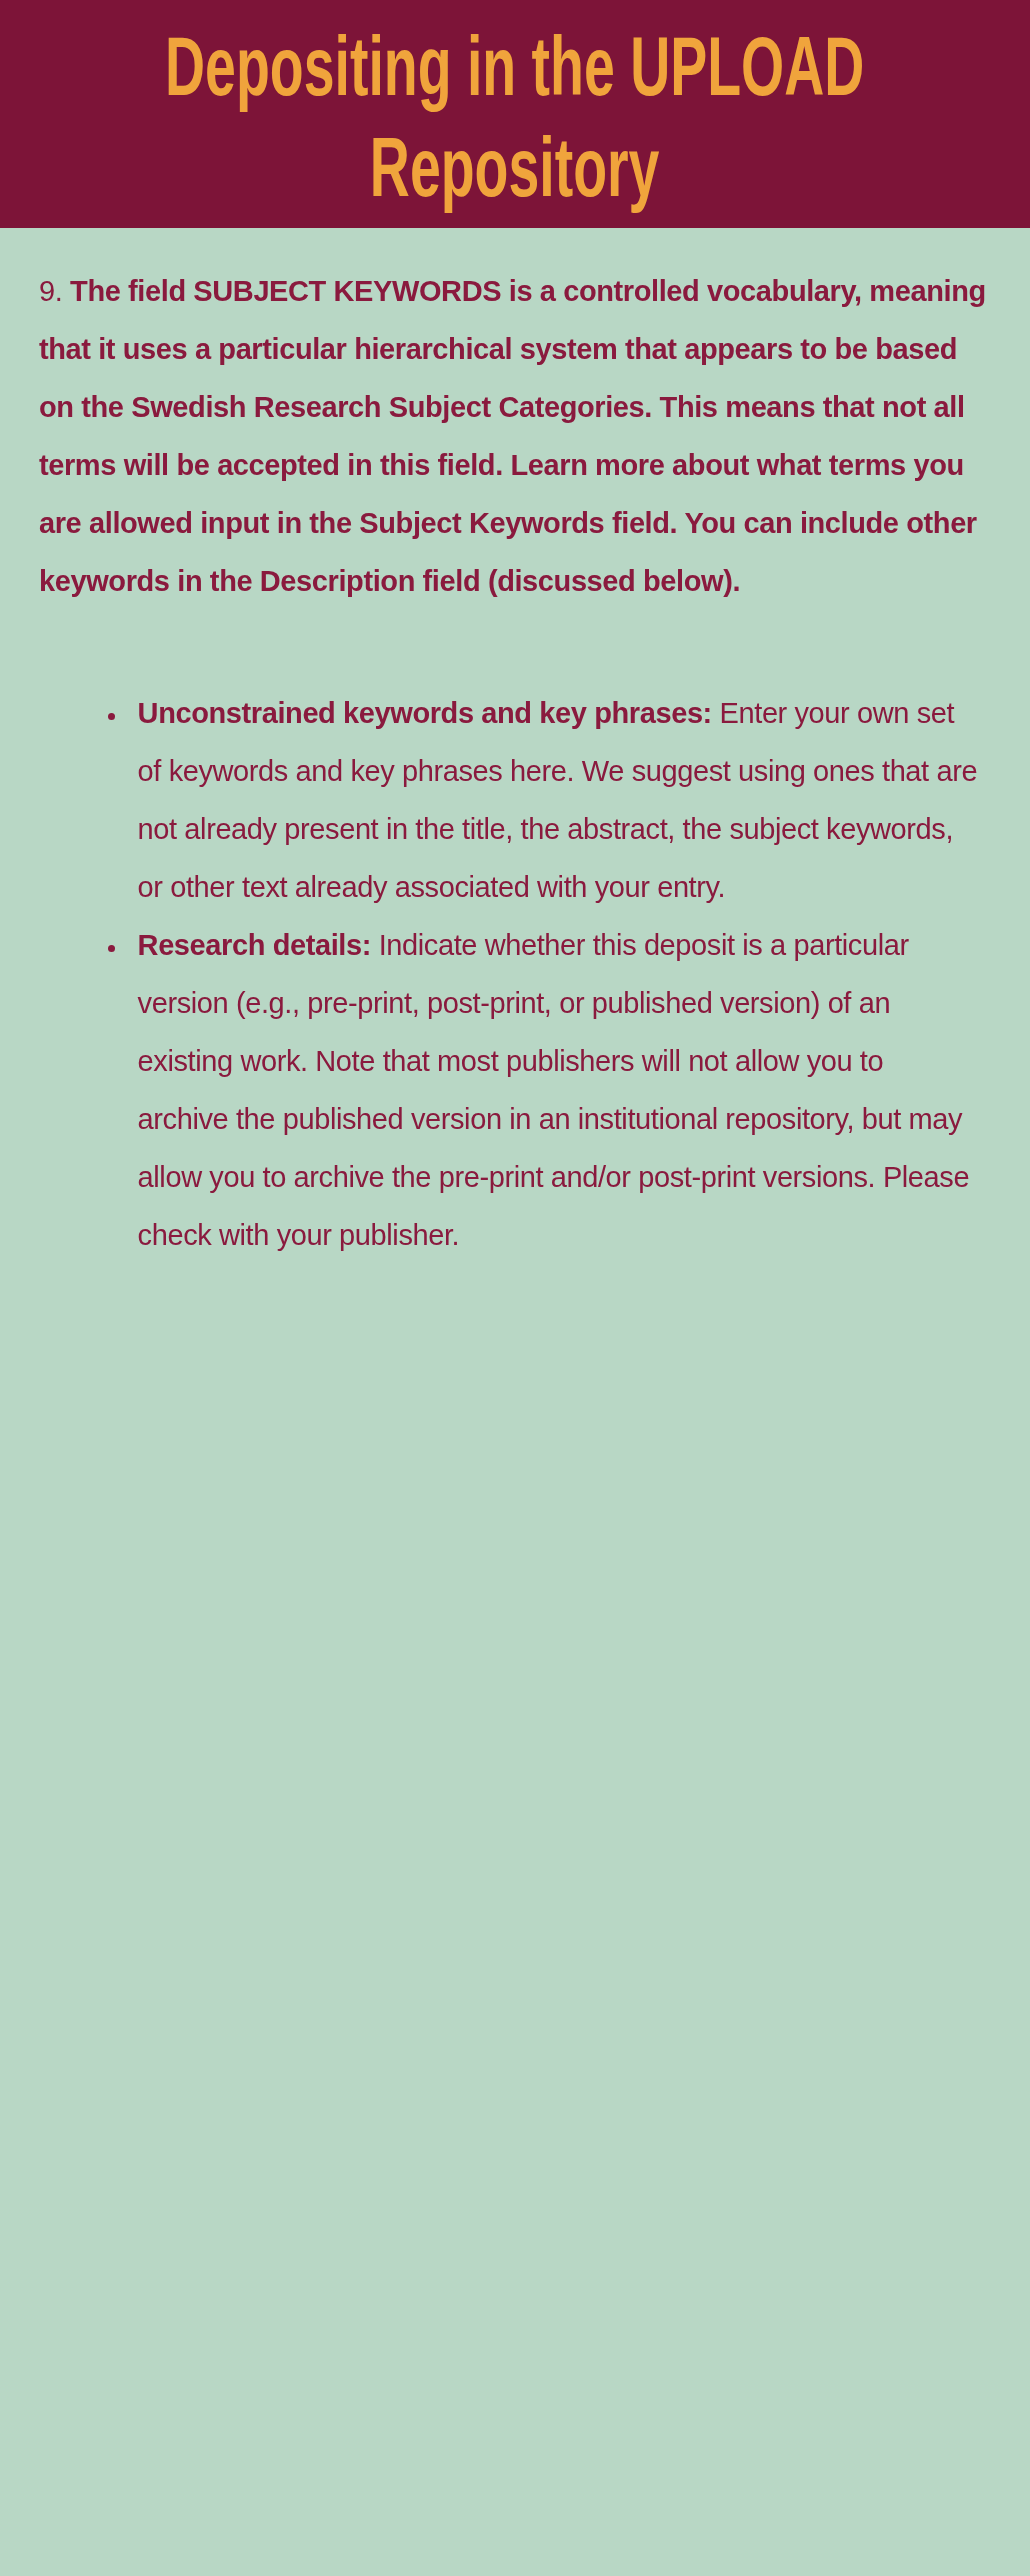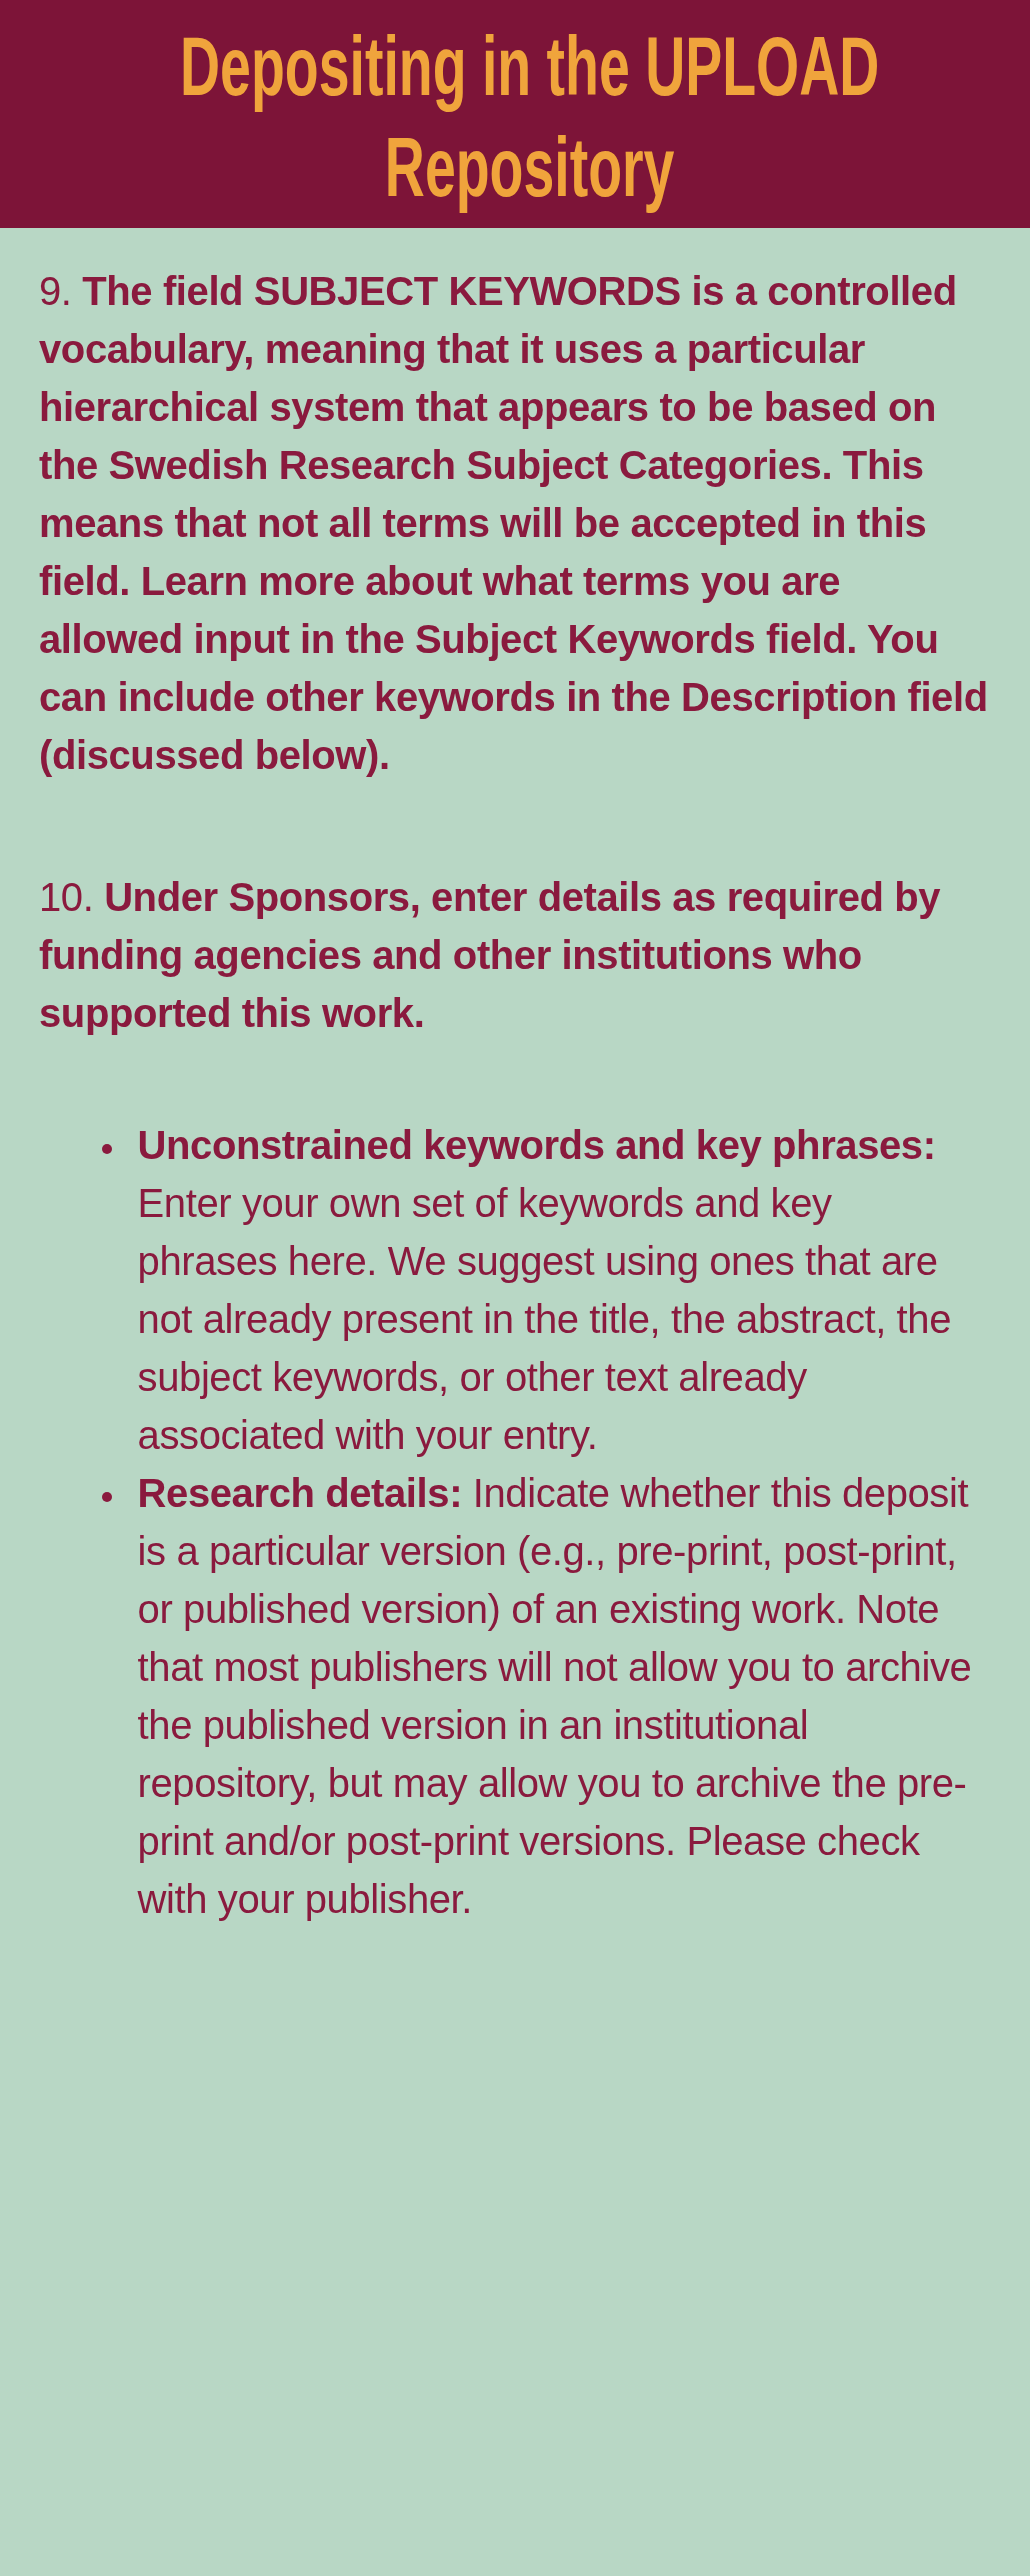--- a/index.html
+++ b/index.html
@@ -20,40 +20,40 @@
   .page { width: 1030px; height: 2576px; position: relative; }
 
   
   .header {
     width: 1030px;
     height: 228px;
     background: var(--header-bg, #7d1438);
     display: flex;
     flex-direction: column;
     justify-content: center;
-    align-items: flex-start;
+    align-items: center;
     padding-top: 6.9px;
   }
   .title {
     color: var(--title, #f0a43c);
     font-weight: 700;
     font-size: 84px;
     line-height: 101px;
     text-align: center;
     transform: scaleX(0.66);
     transform-origin: center center;
     white-space: nowrap;
     letter-spacing: 0px;
   }
   .title .t-line { display: block; }
 
   
   .content {
     padding: 34px 41px 0 39px;
-    font-size: 40px;
+    font-size: 29px;
     line-height: 58px;
     letter-spacing: -0.4px;
   }
   .para { margin-bottom: 84px; }
   .para:last-of-type { margin-bottom: 74px; }
   .num { font-weight: 400; }
   .bold { font-weight: 700; }
 
   ul.bullet-list {
     list-style: disc outside;
@@ -81,24 +81,20 @@
     </h1>
   </div>
 
   <div class="content">
 
     <p class="para">
       <span class="num">9.</span>
       <span class="bold">The field SUBJECT KEYWORDS is a controlled vocabulary, meaning that it uses a particular hierarchical system that appears to be based on the Swedish Research Subject Categories. This means that not all terms will be accepted in this field. Learn more about what terms you are allowed input in the Subject Keywords field. You can include other keywords in the Description field (discussed below).</span>
     </p>
 
-    <p class="para">
-      <span class="num">10.</span>
-      <span class="bold">Under Sponsors, enter details as required by funding agencies and other institutions who supported this work.</span>
-    </p>
 
 
     <ul class="bullet-list">
       <li>
         <span class="bold">Unconstrained keywords and key phrases:</span>
         <span>Enter your own set of keywords and key phrases here. We suggest using ones that are not already present in the title, the abstract, the subject keywords, or other text already associated with your entry.</span>
       </li>
       <li>
         <span class="bold">Research details:</span>
         <span>Indicate whether this deposit is a particular version (e.g., pre-print, post-print, or published version) of an existing work. Note that most publishers will not allow you to archive the published version in an institutional repository, but may allow you to archive the pre-print and/or post-print versions. Please check with your publisher.</span>

